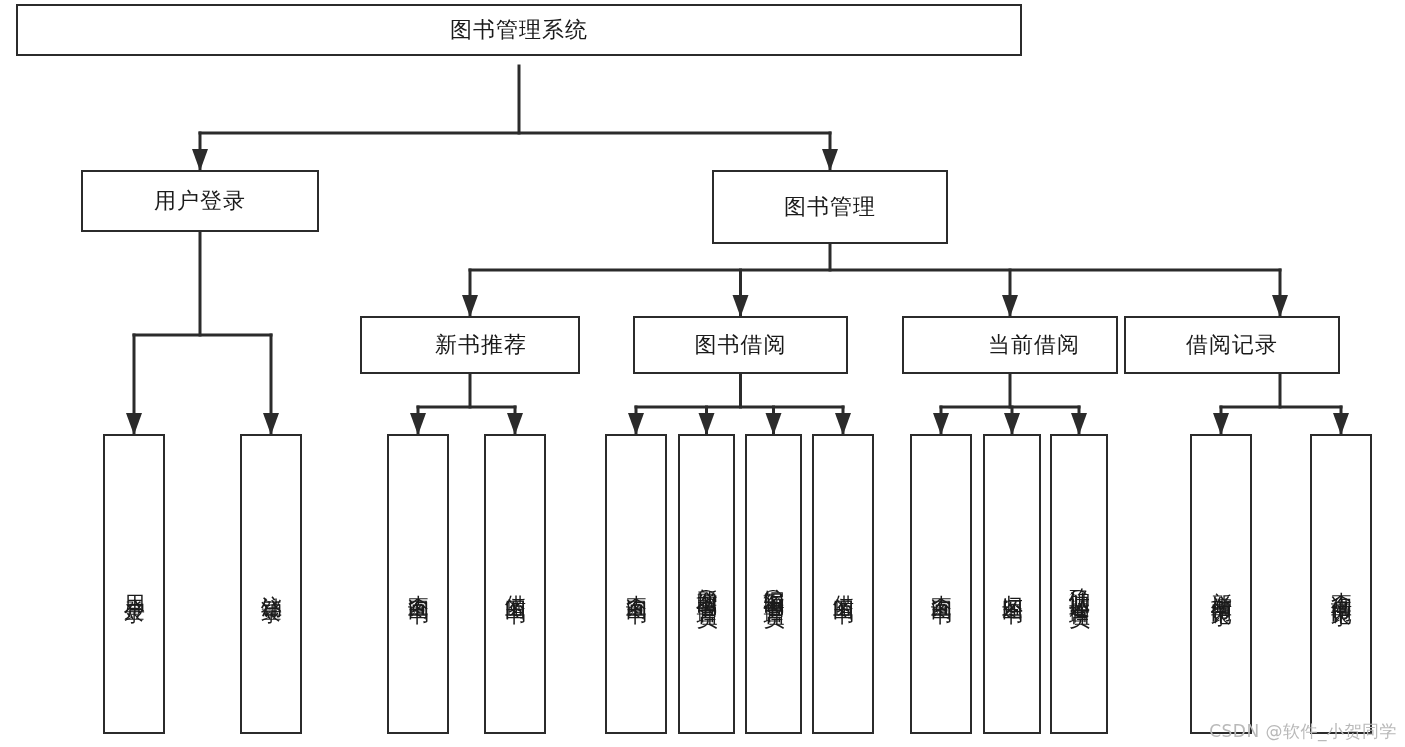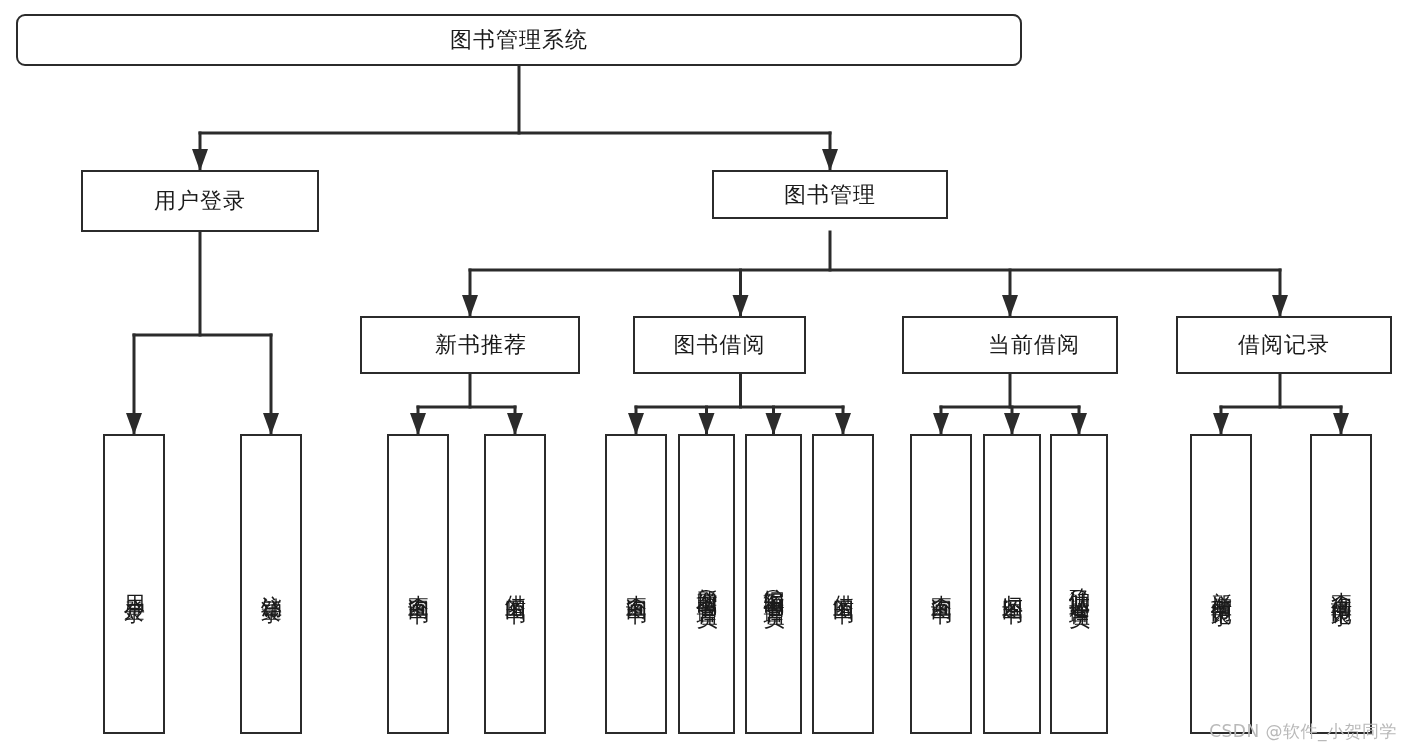--- a/index.html
+++ b/index.html
@@ -120,39 +120,39 @@
       <line x1="1079" y1="407" x2="1079" y2="433" stroke="#2b2b2b" stroke-width="3" stroke-linecap="square"></line>
       <path d="M 1071 413 L 1087 413 L 1079 435 Z" fill="#2b2b2b"></path>
       <line x1="1280" y1="374" x2="1280" y2="407" stroke="#2b2b2b" stroke-width="3" stroke-linecap="square"></line>
       <line x1="1221" y1="407" x2="1341" y2="407" stroke="#2b2b2b" stroke-width="3" stroke-linecap="square"></line>
       <line x1="1221" y1="407" x2="1221" y2="433" stroke="#2b2b2b" stroke-width="3" stroke-linecap="square"></line>
       <path d="M 1213 413 L 1229 413 L 1221 435 Z" fill="#2b2b2b"></path>
       <line x1="1341" y1="407" x2="1341" y2="433" stroke="#2b2b2b" stroke-width="3" stroke-linecap="square"></line>
       <path d="M 1333 413 L 1349 413 L 1341 435 Z" fill="#2b2b2b"></path>
     </svg>
   <div id="nodes">
-      <div class="node horizontal root" id="node-root" style="left: 16px; top: 14px; width: 1006px; height: 52px; border-radius: 9px;">
+      <div class="node horizontal root" id="node-root" style="left: 16px; top: 4px; width: 1006px; height: 52px;">
         <span class="label">图书管理系统</span>
       </div>
       <div class="node horizontal" id="node-user-login" style="left: 81px; top: 170px; width: 238px; height: 62px;">
         <span class="label">用户登录</span>
       </div>
-      <div class="node horizontal" id="node-book-manage" style="left: 712px; top: 170px; width: 236px; height: 49px;">
+      <div class="node horizontal" id="node-book-manage" style="left: 712px; top: 170px; width: 236px; height: 74px;">
         <span class="label">图书管理</span>
       </div>
       <div class="node horizontal" id="node-new-book-rec" style="left: 360px; top: 316px; width: 220px; height: 58px; padding-left: 22px;">
         <span class="label">新书推荐</span>
       </div>
-      <div class="node horizontal" id="node-book-borrow" style="left: 633px; top: 316px; width: 173px; height: 58px;">
+      <div class="node horizontal" id="node-book-borrow" style="left: 633px; top: 316px; width: 215px; height: 58px;">
         <span class="label">图书借阅</span>
       </div>
       <div class="node horizontal" id="node-current-borrow" style="left: 902px; top: 316px; width: 216px; height: 58px; padding-left: 48px;">
         <span class="label">当前借阅</span>
       </div>
-      <div class="node horizontal" id="node-borrow-record" style="left: 1176px; top: 316px; width: 216px; height: 58px;">
+      <div class="node horizontal" id="node-borrow-record" style="left: 1124px; top: 316px; width: 216px; height: 58px;">
         <span class="label">借阅记录</span>
       </div>
       <div class="node vertical" id="node-leaf-user-login" style="left: 103px; top: 434px; width: 62px; height: 300px;">
         <span class="label">用户登录</span>
       </div>
       <div class="node vertical" id="node-leaf-logout" style="left: 240px; top: 434px; width: 62px; height: 300px;">
         <span class="label">注销登录</span>
       </div>
       <div class="node vertical" id="node-rec-query-book" style="left: 387px; top: 434px; width: 62px; height: 300px;">
         <span class="label">查询图书</span>

